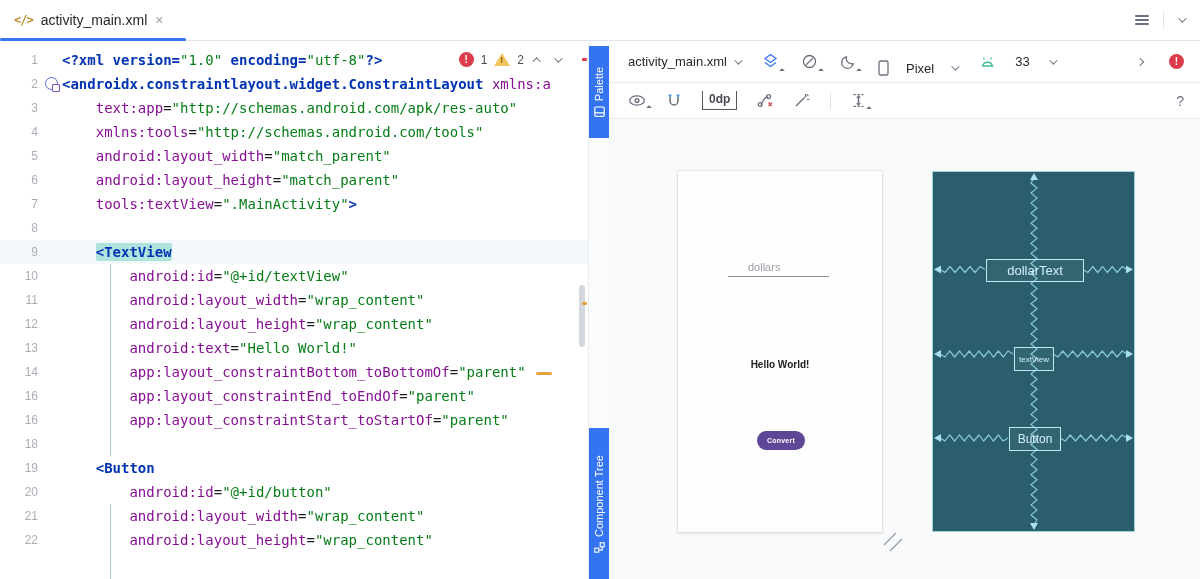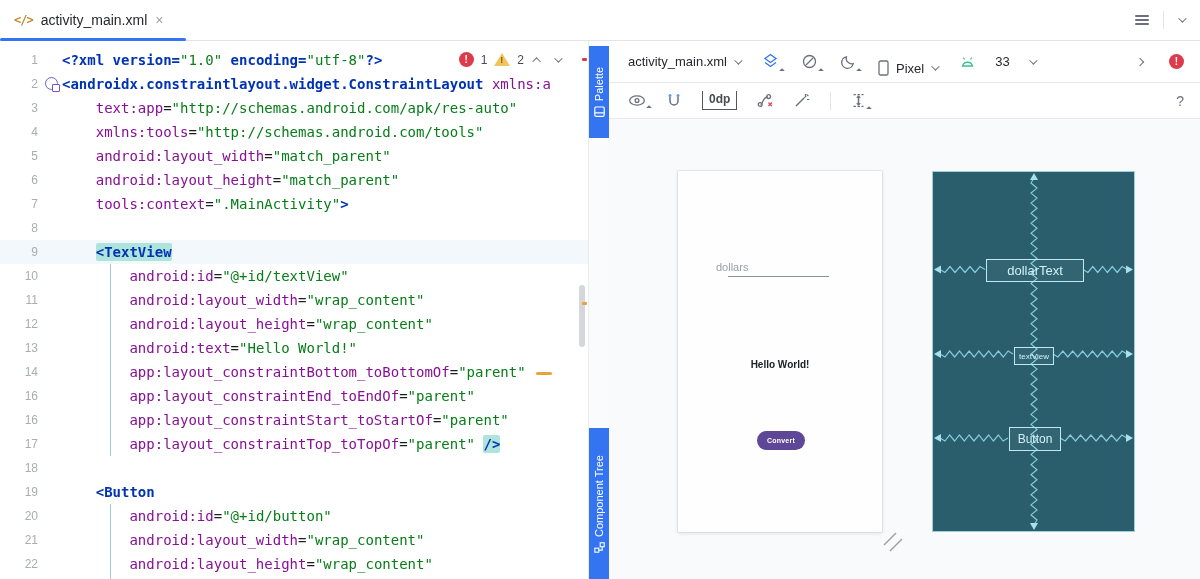--- a/index.html
+++ b/index.html
@@ -64,31 +64,31 @@
   .dd-corner { position:absolute; right:-5px; bottom:-3px; width:0; height:0; border-left:4px solid transparent; border-top:4px solid #6C707E; transform:rotate(-45deg); }
   .dtext { font-size:13px; color:#27282E; }
   .d-right { margin-left:auto; display:flex; align-items:center; gap:26px; }
   .err-dot { width:15px; height:15px; border-radius:50%; background:#DB3B4B; color:#fff; font-size:10px; font-weight:bold; display:flex; align-items:center; justify-content:center; }
   .help { font-size:14px; color:#6C707E; margin-left:auto; }
   .margin-btn { font-size:12px; font-weight:bold; color:#494B52; border-left:1.5px solid #54585E; border-right:1.5px solid #54585E; border-bottom:1.5px solid #54585E; padding:1px 6px 3px; }
 
   
   .canvas { position:relative; flex:1; }
   .phone-card { position:absolute; left:70px; top:52px; width:204px; height:361px; background:#FEFEFE; box-shadow:0 0 0 1px rgba(0,0,0,.05), 0 1px 4px rgba(0,0,0,.12); }
-  .hint { position:absolute; left:38px; top:90px; font-size:11px; color:#9AA0A6; }
+  .hint { position:absolute; left:70px; top:90px; font-size:11px; color:#9AA0A6; }
   .hint-line { position:absolute; left:50px; top:105px; width:101px; border-bottom:1.2px solid #8C9196; }
   .hello { position:absolute; left:0; right:0; top:188px; text-align:center; font-size:10px; color:#202124; font-weight:bold; }
   .convert-btn { position:absolute; left:79px; top:260px; width:48px; height:19px; background:#5E4796; border-radius:10px; color:#fff; font-size:7px; font-weight:bold; display:flex; align-items:center; justify-content:center; letter-spacing:.2px; }
   .resize-handle { position:absolute; left:272px; top:412px; }
 
   .bp-card { position:absolute; left:324px; top:52px; width:203px; height:361px; background:#2A5E6D; border:1px solid rgba(180,228,240,.85); }
   .bp-svg { position:absolute; inset:0; }
   .bp-box { position:absolute; border:1px solid #BFE9F2; color:#D2F1F8; background:rgba(255,255,255,.04); display:flex; align-items:center; justify-content:center; overflow:hidden; }
   .bp-edittext { left:53px; top:87px; width:98px; height:23px; font-size:13px;text-align:center; }
-  .bp-textview { left:81px; top:175px; width:40px; height:18px; font-size:8px; }
+  .bp-textview { left:81px; top:175px; width:40px; height:24px; font-size:8px; }
   .bp-button { left:76px; top:255px; width:52px; height:24px; font-size:12px; }
 </style>
 </head>
 <body>
 
 <div class="tabbar">
   <div class="tab">
     <span class="code-glyph">&lt;/&gt;</span>
     <span class="tab-title">activity_main.xml</span>
     <span class="tab-close">×</span>
@@ -108,31 +108,30 @@
 <div class="main">
 
   <div class="editor">
     <div class="code-lines" id="code-lines">
         <div class="line"><div class="gutter">1</div><div class="code"><span class="tk-tag">&lt;?xml version=</span><span class="tk-str">"1.0"</span><span class="tk-tag"> encoding=</span><span class="tk-str">"utf-8"</span><span class="tk-tag">?&gt;</span></div></div>
         <div class="line"><div class="gutter">2<span class="gicon"></span></div><div class="code"><span class="tk-tag">&lt;androidx.constraintlayout.widget.ConstraintLayout</span><span class="tk-pl"> </span><span class="tk-attr">xmlns:a</span></div></div>
         <div class="line"><div class="gutter">3</div><div class="code"><span class="tk-pl">    </span><span class="tk-attr">text:app</span><span class="tk-pl">=</span><span class="tk-str">"http://schemas.android.com/apk/res-auto"</span></div></div>
         <div class="line"><div class="gutter">4</div><div class="code"><span class="tk-pl">    </span><span class="tk-attr">xmlns:tools</span><span class="tk-pl">=</span><span class="tk-str">"http://schemas.android.com/tools"</span></div></div>
         <div class="line"><div class="gutter">5</div><div class="code"><span class="tk-pl">    </span><span class="tk-attr">android:layout_width</span><span class="tk-pl">=</span><span class="tk-str">"match_parent"</span></div></div>
         <div class="line"><div class="gutter">6</div><div class="code"><span class="tk-pl">    </span><span class="tk-attr">android:layout_height</span><span class="tk-pl">=</span><span class="tk-str">"match_parent"</span></div></div>
-        <div class="line"><div class="gutter">7</div><div class="code"><span class="tk-pl">    </span><span class="tk-attr">tools:context</span><span class="tk-pl">=</span><span class="tk-str">".MainActivity"</span><span class="tk-tag">&gt;</span></div></div>
+        <div class="line"><div class="gutter">7</div><div class="code"><span class="tk-pl">    </span><span class="tk-attr">tools:textView</span><span class="tk-pl">=</span><span class="tk-str">".MainActivity"</span><span class="tk-tag">&gt;</span></div></div>
         <div class="line"><div class="gutter">8</div><div class="code"></div></div>
         <div class="line cur"><div class="gutter">9</div><div class="code"><span class="tk-pl">    </span><span class="tk-hl">&lt;TextView</span></div></div>
         <div class="line"><div class="gutter">10</div><div class="code"><span class="tk-pl">        </span><span class="tk-attr">android:id</span><span class="tk-pl">=</span><span class="tk-str">"@+id/textView"</span></div></div>
         <div class="line"><div class="gutter">11</div><div class="code"><span class="tk-pl">        </span><span class="tk-attr">android:layout_width</span><span class="tk-pl">=</span><span class="tk-str">"wrap_content"</span></div></div>
         <div class="line"><div class="gutter">12</div><div class="code"><span class="tk-pl">        </span><span class="tk-attr">android:layout_height</span><span class="tk-pl">=</span><span class="tk-str">"wrap_content"</span></div></div>
         <div class="line"><div class="gutter">13</div><div class="code"><span class="tk-pl">        </span><span class="tk-attr">android:text</span><span class="tk-pl">=</span><span class="tk-str">"Hello World!"</span></div></div>
         <div class="line"><div class="gutter">14</div><div class="code"><span class="tk-pl">        </span><span class="tk-attr">app:layout_constraintBottom_toBottomOf</span><span class="tk-pl">=</span><span class="tk-str">"parent"</span><span class="tk-dash"></span></div></div>
         <div class="line"><div class="gutter">16</div><div class="code"><span class="tk-pl">        </span><span class="tk-attr">app:layout_constraintEnd_toEndOf</span><span class="tk-pl">=</span><span class="tk-str">"parent"</span></div></div>
         <div class="line"><div class="gutter">16</div><div class="code"><span class="tk-pl">        </span><span class="tk-attr">app:layout_constraintStart_toStartOf</span><span class="tk-pl">=</span><span class="tk-str">"parent"</span></div></div>
-        <div class="line"><div class="gutter">17</div><div class="code"><span class="tk-pl">        </span><span class="tk-attr">app:layout_constraintTop_toTopOf</span><span class="tk-pl">=</span><span class="tk-str">"parent"</span><span class="tk-pl"> </span><span class="tk-hl">/&gt;</span></div></div>
         <div class="line"><div class="gutter">18</div><div class="code"></div></div>
         <div class="line"><div class="gutter">19</div><div class="code"><span class="tk-pl">    </span><span class="tk-tag">&lt;Button</span></div></div>
         <div class="line"><div class="gutter">20</div><div class="code"><span class="tk-pl">        </span><span class="tk-attr">android:id</span><span class="tk-pl">=</span><span class="tk-str">"@+id/button"</span></div></div>
         <div class="line"><div class="gutter">21</div><div class="code"><span class="tk-pl">        </span><span class="tk-attr">android:layout_width</span><span class="tk-pl">=</span><span class="tk-str">"wrap_content"</span></div></div>
         <div class="line"><div class="gutter">22</div><div class="code"><span class="tk-pl">        </span><span class="tk-attr">android:layout_height</span><span class="tk-pl">=</span><span class="tk-str">"wrap_content"</span></div></div>
       </div>
     <div class="indent-guide" style="top:223px; height:192px;"></div>
     <div class="indent-guide" style="top:463px; height:75px;"></div>
 
     <div class="inspections">
@@ -195,21 +194,21 @@
         <i class="dd-corner"></i>
       </span>
 
       <span class="ibtn">
         <svg width="16" height="16" viewBox="0 0 16 16">
           <path d="M13.2 9.6 A5.6 5.6 0 0 1 6.4 2.8 5.8 5.8 0 1 0 13.2 9.6 Z" fill="none" stroke="#6C707E" stroke-width="1.3"></path>
         </svg>
         <i class="dd-corner"></i>
       </span>
 
-      <span class="ibtn" style="gap:7px;margin-top:13px;">
+      <span class="ibtn" style="gap:17px;margin-top:13px;">
         <svg width="11" height="16" viewBox="0 0 11 16">
           <rect x="1" y="1" width="9" height="14" rx="1.6" fill="none" stroke="#6C707E" stroke-width="1.3"></rect>
         </svg>
         <span class="dtext">Pixel</span>
         <span class="caret"></span>
       </span>
 
       <span class="ibtn" style="gap:19px;">
         <svg width="17" height="12" viewBox="0 0 17 12">
           <path d="M3.5 10 A5.2 5.2 0 0 1 13.5 10 Z" fill="none" stroke="#3FBF8F" stroke-width="1.3"></path>

